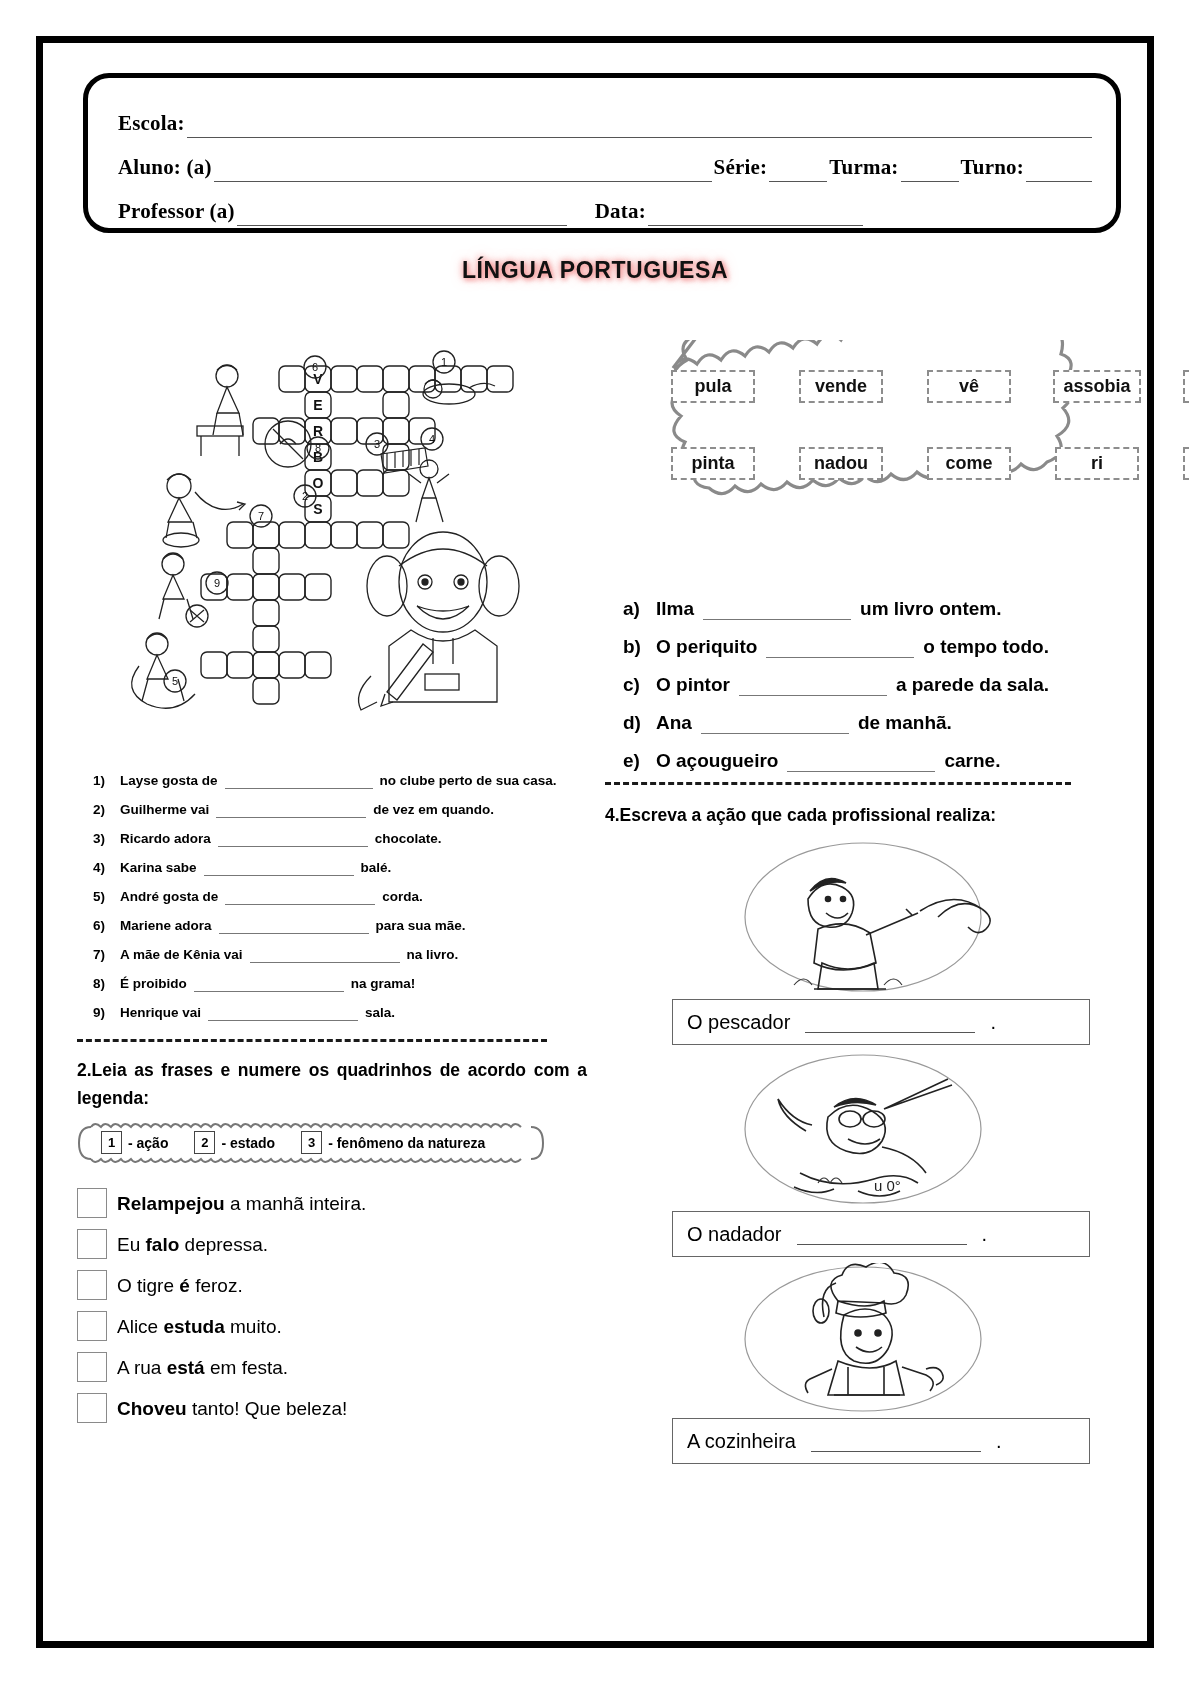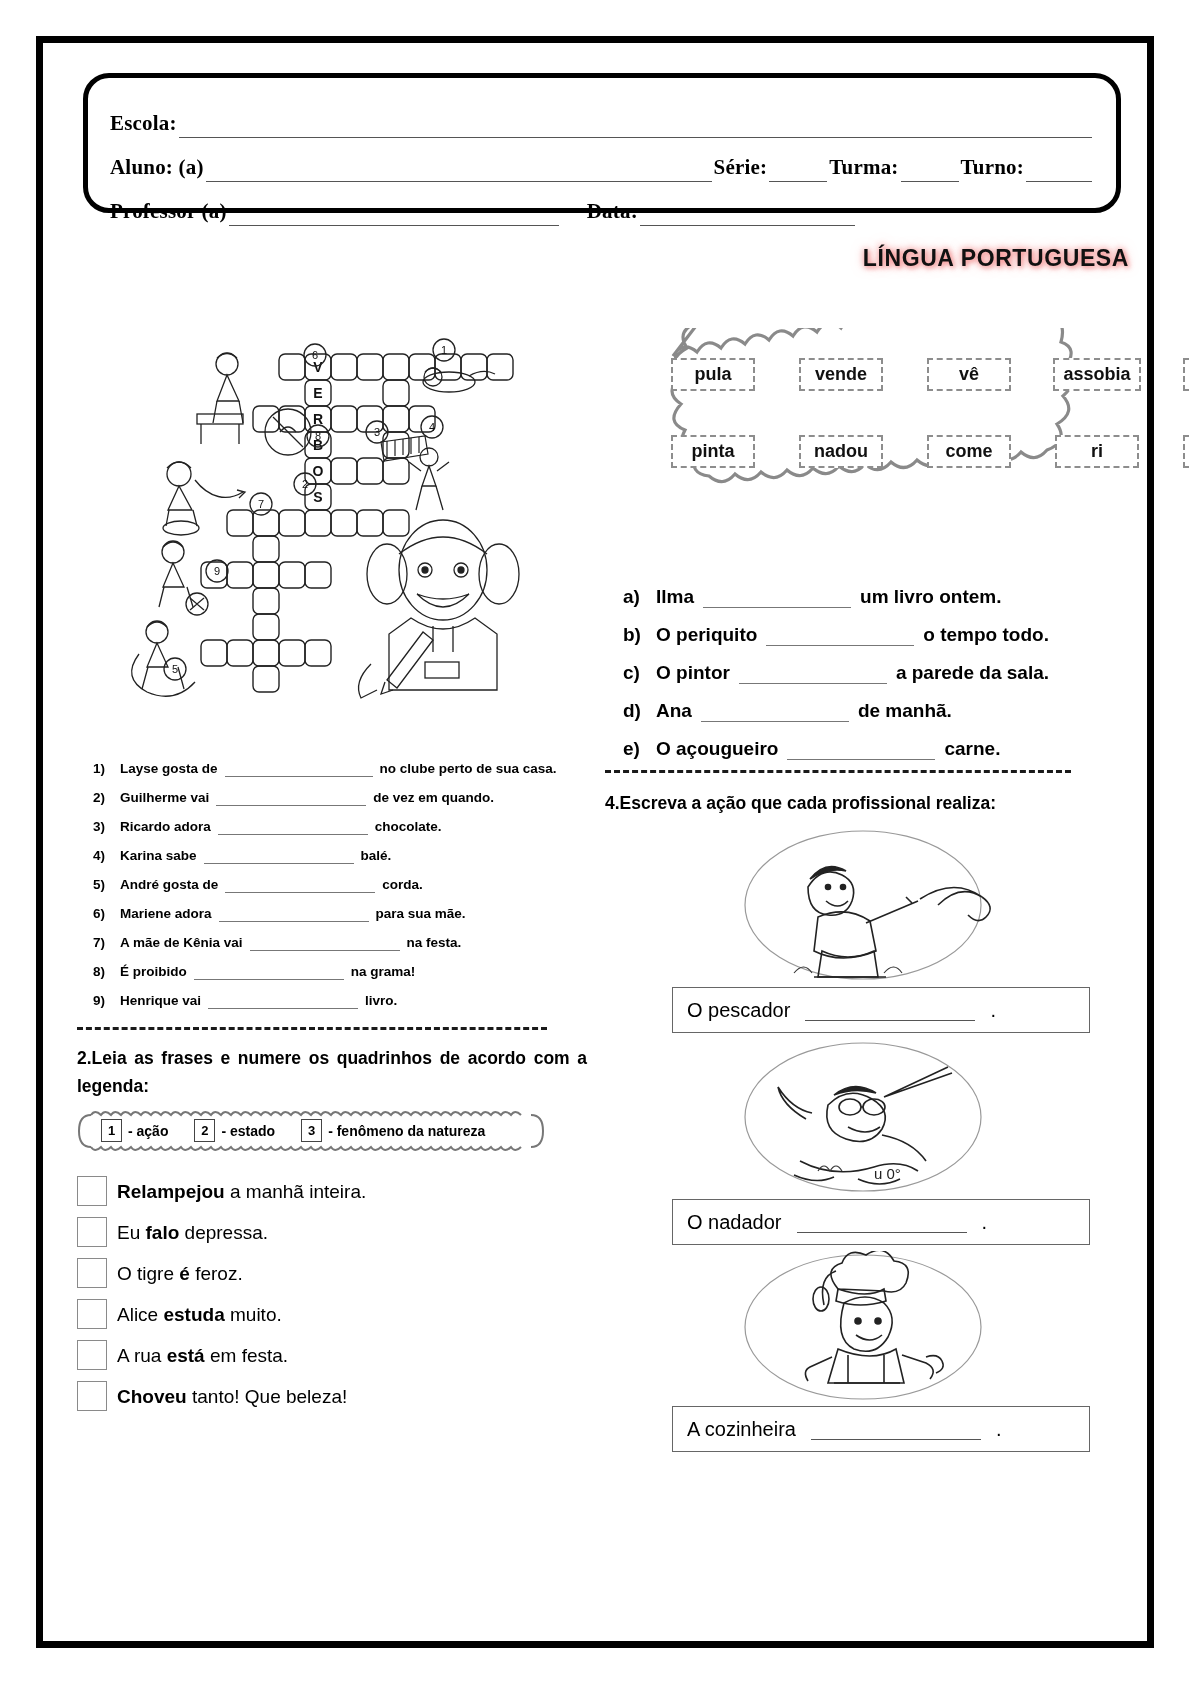--- a/index.html
+++ b/index.html
@@ -22,25 +22,25 @@
   }
   .page-inner{
     position:absolute; inset:0;
     padding:14px 18px 10px 18px;
   }
 
   
   .id-box{
     position:relative;
     margin:16px 8px 0 22px;
-    height:140px;
+    height:160px;
     border:5px solid #000;
     border-radius:26px;
     background:#fff;
-    padding:16px 22px 0 22px;
+    padding:16px 22px 0 30px;
     font-family:"Liberation Serif", serif;
   }
   .id-row{
     display:flex;
     align-items:flex-end;
     height:44px;
     font-size:21px;
     font-weight:bold;
     letter-spacing:.2px;
     white-space:nowrap;
@@ -52,22 +52,22 @@
     margin:0 2px;
   }
   .f-grow{ flex:1 1 auto; }
   .w-330{ width:330px; }
   .w-215{ width:215px; }
   .w-60 { width:58px; }
   .w-66 { width:66px; }
 
   
   .title-wrap{
-    text-align:right;
-    margin-top:32px;
+    text-align:center;
+    margin-top:24px;
     margin-bottom:8px;
   }
   .title{
     display:inline-block;
     font-size:23px;
     font-weight:bold;
     letter-spacing:.6px;
     color:#111;
     text-shadow: 0 0 6px rgba(244,140,140,.95),
                  0 0 12px rgba(247,170,170,.75),
@@ -503,33 +503,33 @@
         <div class="num-item">
           <span class="idx">6)</span>
           <span>Mariene adora</span>
           <span class="nl-blank" style="width:150px"></span>
           <span>para sua mãe.</span>
         </div>
         <div class="num-item">
           <span class="idx">7)</span>
           <span>A mãe de Kênia vai</span>
           <span class="nl-blank" style="width:150px"></span>
-          <span>na festa.</span>
+          <span>na livro.</span>
         </div>
         <div class="num-item">
           <span class="idx">8)</span>
           <span>É proibido</span>
           <span class="nl-blank" style="width:150px"></span>
           <span>na grama!</span>
         </div>
         <div class="num-item">
           <span class="idx">9)</span>
           <span>Henrique vai</span>
           <span class="nl-blank" style="width:150px"></span>
-          <span>livro.</span>
+          <span>sala.</span>
         </div>
       </div>
 
       <div class="dash-sep"></div>
 
       <div class="q-head">2.Leia as frases e numere os quadrinhos de acordo com a legenda:</div>
 
       <div class="legend-box">
         <svg width="468" height="48" viewBox="0 0 468 48" style="position:absolute;inset:0">
           <path d="M14 8 q4 -6 10 0 q4 -6 10 0 q4 -6 10 0 q4 -6 10 0 q4 -6 10 0 q4 -6 10 0 q4 -6 10 0

